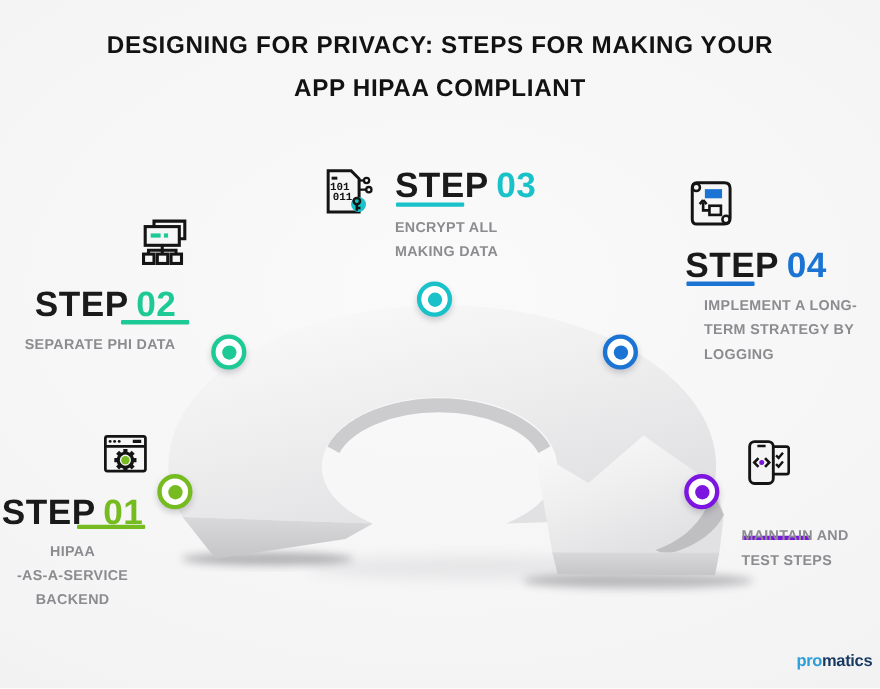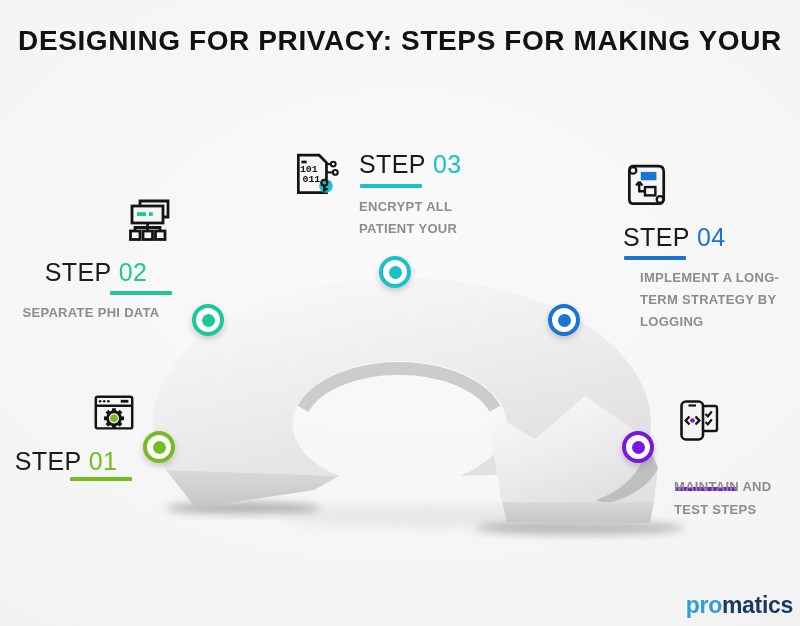--- a/index.html
+++ b/index.html
@@ -3,54 +3,55 @@
 <meta charset="utf-8">
 <style>
   html,body{margin:0;padding:0;}
   .canvas{
     position:relative;width:800px;height:626px;overflow:hidden;
     font-family:"Liberation Sans", sans-serif;
     background:radial-gradient(130% 110% at 50% 42%, #fafafa 0%, #f4f4f5 55%, #e9e9eb 100%);
   }
   .title{
     position:absolute;left:0;top:21px;width:800px;text-align:center;
-    font-weight:bold;font-size:28px;line-height:39px;letter-spacing:.6px;
+    font-weight:bold;font-size:22px;line-height:39px;letter-spacing:.6px;
     color:#121212;
   }
   .arrow-svg{position:absolute;left:0;top:0;}
   .step{position:absolute;inset:0;pointer-events:none;}
   .abs{position:absolute;}
   .step-label{
-    font-size:25px;font-weight:normal;color:#1a1a1a;letter-spacing:.4px;white-space:nowrap;
+    font-size:32px;font-weight:bold;color:#1a1a1a;letter-spacing:.4px;white-space:nowrap;
   }
   .step-label .num{color:var(--accent);margin-left:7px;}
   .underline{height:4px;width:62px;background:var(--accent);border-radius:1px;}
   .step-desc{
     font-size:13px;font-weight:bold;color:#8c8c90;letter-spacing:.3px;white-space:nowrap;
   }
   .ra{text-align:center;}
   .marker{
     width:24px;height:24px;border-radius:50%;background:#fff;
     border:4.5px solid var(--accent);
     display:flex;align-items:center;justify-content:center;
     box-shadow:0 3px 6px rgba(40,40,60,.22);
   }
   .marker .dot{width:13px;height:13px;border-radius:50%;background:var(--accent);}
   .icon-svg{display:block;}
   .logo{
-    position:absolute;right:7px;top:592px;font-size:23px;font-weight:bold;letter-spacing:-.3px;white-space:nowrap;
+    position:absolute;right:7px;top:592px;font-size:15px;font-weight:bold;letter-spacing:-.3px;white-space:nowrap;
   }
 </style>
 </head>
 <body>
 
 <div class="canvas">
 
   <div class="title">
     <div>DESIGNING FOR PRIVACY: STEPS FOR MAKING YOUR</div>
+    <div>APP HIPAA COMPLIANT</div>
   </div>
 
   <svg class="arrow-svg" width="800" height="626" viewBox="0 0 800 626">
     <defs>
       <linearGradient id="bandG" x1="0" y1="0" x2="0.55" y2="1">
         <stop offset="0" stop-color="#fbfbfc"></stop>
         <stop offset="0.55" stop-color="#eeeeef"></stop>
         <stop offset="1" stop-color="#e1e1e3"></stop>
       </linearGradient>
       <linearGradient id="faceG" x1="0" y1="0" x2="0" y2="1">
@@ -103,20 +104,25 @@
         <line x1="28.2" y1="24.3" x2="31.4" y2="21.1"></line>
           <line x1="16.6" y1="35.9" x2="19.8" y2="32.7"></line>
       </g>
       <circle cx="24" cy="28.5" r="6.8" stroke-width="3" fill="#f6f6f7"></circle>
       <circle cx="24" cy="28.5" r="4" fill="var(--accent)" stroke="none"></circle>
     </svg>
     <div class="abs step-label ra" style="left:0;top:447px;width:132px">
       <span>STEP</span><span class="num">01</span>
     </div>
     <div class="abs underline" style="left:70px;top:477px"></div>
+    <div class="abs step-desc ra" style="left:0;top:490px;width:132px;line-height:22px">
+      <div>HIPAA</div>
+      <div>-AS-A-SERVICE</div>
+      <div>BACKEND</div>
+    </div>
     <div class="abs marker" style="left:143px;top:431px">
         <div class="dot"></div>
       </div>
   </div>
 
   <div class="step" style="--accent: #1DC994;">
     <svg class="abs icon-svg" style="left:126px;top:196px" width="48" height="48" viewBox="0 0 48 48" fill="none" stroke="#141414" stroke-width="2.8">
       <path d="M14,10 V5 H42 V21 H37"></path>
       <rect x="6" y="10" width="31" height="17" fill="#f6f6f7"></rect>
       <rect x="11" y="16.2" width="9" height="3.8" fill="var(--accent)" stroke="none"></rect>
@@ -153,21 +159,21 @@
       <circle cx="34.5" cy="34.5" r="6.5" fill="var(--accent)" stroke="none"></circle>
       <circle cx="33" cy="31.5" r="2.8" stroke-width="2.2"></circle>
       <path d="M33,34.3 V40 M33,37.5 H36.2" stroke-width="2.2"></path>
     </svg>
     <div class="abs step-label" style="left:359px;top:150px">
       <span>STEP</span><span class="num">03</span>
     </div>
     <div class="abs underline" style="left:360px;top:184px"></div>
     <div class="abs step-desc" style="left:359px;top:196px;line-height:22px">
       <div>ENCRYPT ALL</div>
-      <div>PATIENT YOUR</div>
+      <div>MAKING DATA</div>
     </div>
     <div class="abs marker" style="left:379px;top:256px">
         <div class="dot"></div>
       </div>
   </div>
 
   <div class="step" style="--accent: #1B74D3;">
     <svg class="abs icon-svg" style="left:621px;top:161px" width="50" height="50" viewBox="0 0 48 48" fill="none" stroke="#141414" stroke-width="2.6">
       <path d="M12,5 H36 Q41,5 41,10 V36 Q41,41 36,41 H12 Q8,41 8,37 V9 Q8,5 12,5 Z" fill="#f6f6f7"></path>
       <circle cx="11.5" cy="9" r="3.2" stroke-width="2.2"></circle>

